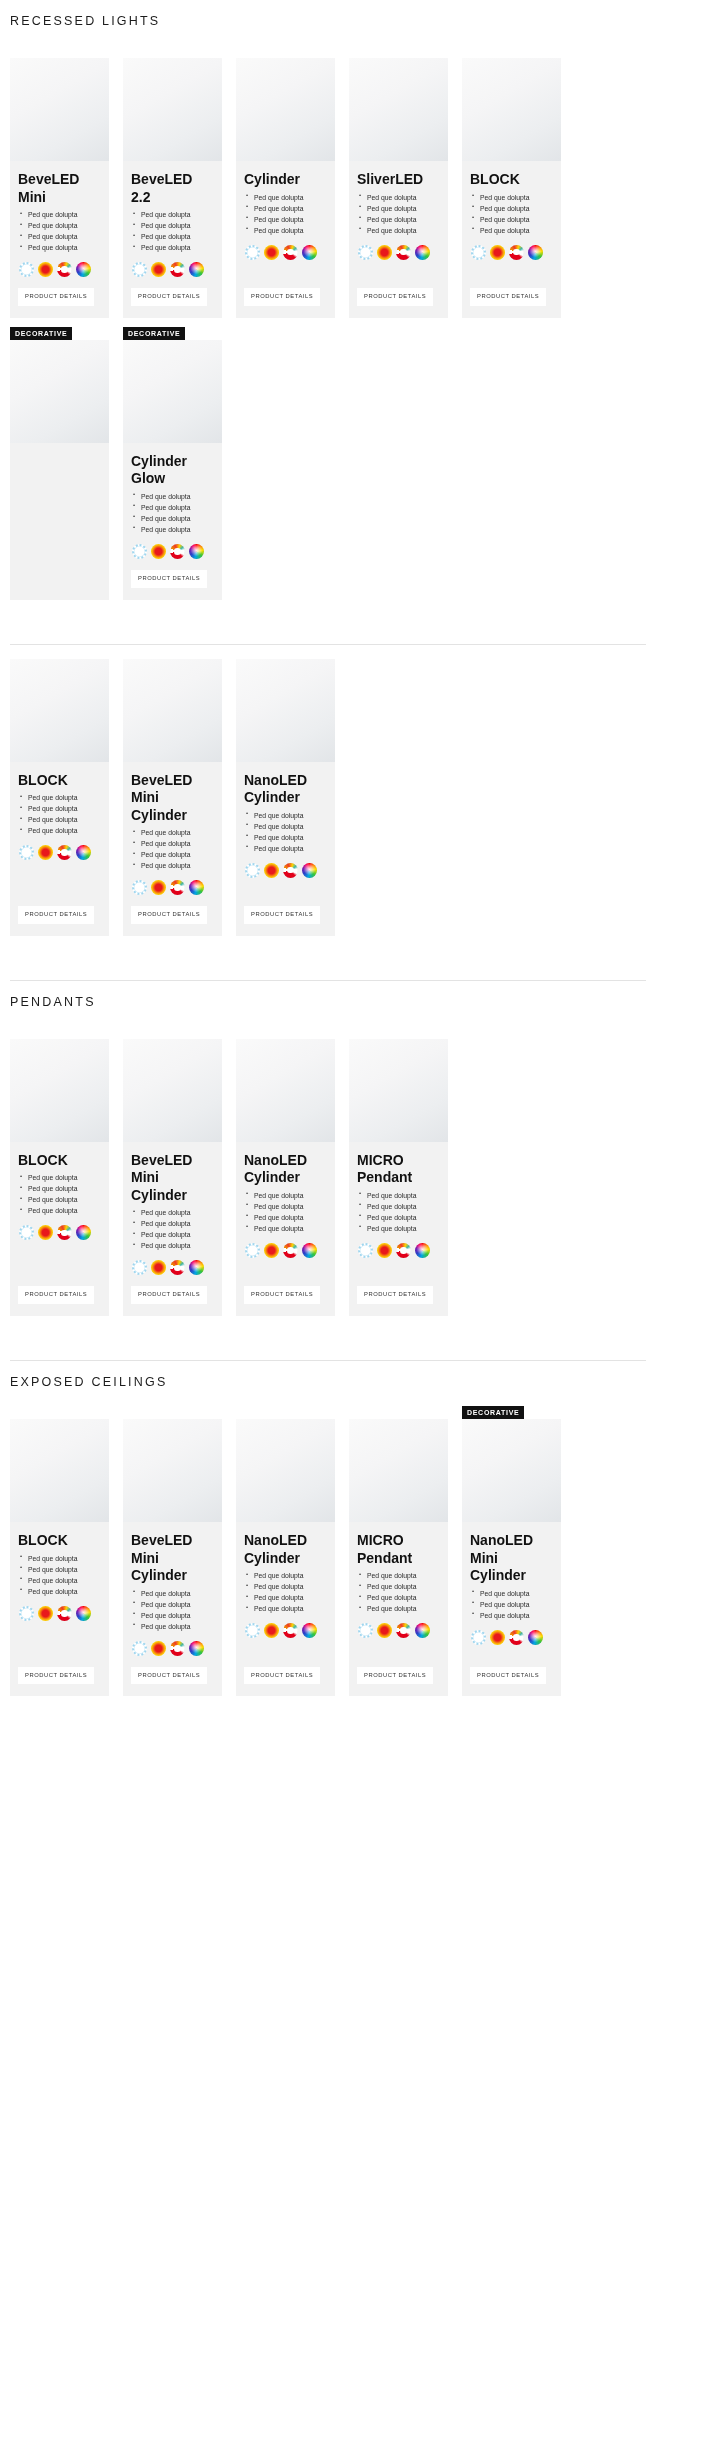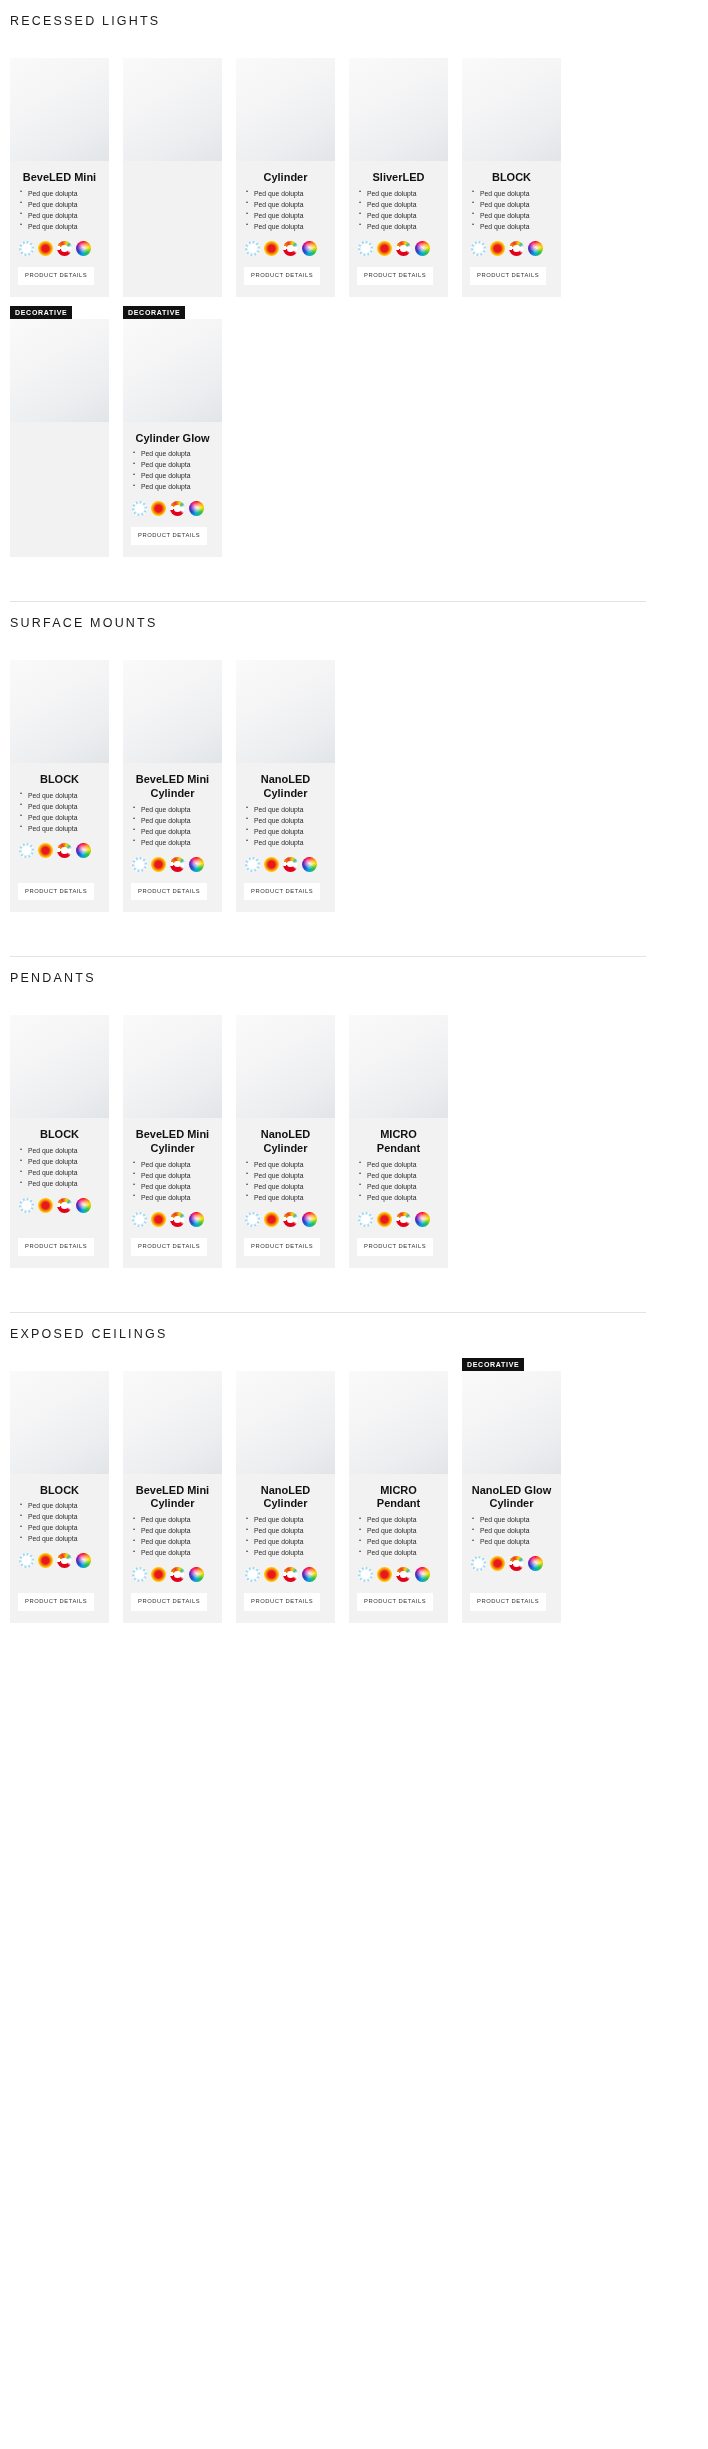--- a/index.html
+++ b/index.html
@@ -77,26 +77,25 @@
   }
 
   .card-body {
     padding: 10px 8px 12px 8px;
     flex: 1;
     display: flex;
     flex-direction: column;
   }
 
   .card-title {
-    font-size: 11px;
+    font-size: 14px;
     font-weight: 700;
     color: #111111;
     line-height: 1.25;
     margin-bottom: 3px;
-    text-align: center;
   }
 
   .feature-list {
     list-style: none;
     margin: 0 0 0 2px;
     padding: 0;
   }
 
   .feature-list li {
     font-size: 6.8px;
@@ -220,20 +219,36 @@
               <span class="led-icon icon-tunable-white"></span>
               <span class="led-icon icon-warm-dim"></span>
               <span class="led-icon icon-color-tune"></span>
               <span class="led-icon icon-rgb"></span>
             </div>
             <button class="btn-product-details">PRODUCT DETAILS</button>
           </div>
         </div>
         <div class="card">
           <div class="card-thumb"></div>
+          <div class="card-body">
+            <div class="card-title">BeveLED 2.2</div>
+            <ul class="feature-list">
+              <li>Ped que dolupta</li>
+              <li>Ped que dolupta</li>
+              <li>Ped que dolupta</li>
+              <li>Ped que dolupta</li>
+            </ul>
+            <div class="icon-row">
+              <span class="led-icon icon-tunable-white"></span>
+              <span class="led-icon icon-warm-dim"></span>
+              <span class="led-icon icon-color-tune"></span>
+              <span class="led-icon icon-rgb"></span>
+            </div>
+            <button class="btn-product-details">PRODUCT DETAILS</button>
+          </div>
         </div>
         <div class="card">
           <div class="card-thumb"></div>
           <div class="card-body">
             <div class="card-title">Cylinder</div>
             <ul class="feature-list">
               <li>Ped que dolupta</li>
               <li>Ped que dolupta</li>
               <li>Ped que dolupta</li>
               <li>Ped que dolupta</li>
@@ -308,21 +323,20 @@
               <span class="led-icon icon-color-tune"></span>
               <span class="led-icon icon-rgb"></span>
             </div>
             <button class="btn-product-details">PRODUCT DETAILS</button>
           </div>
         </div>
       </div>
     </div>
     <div class="section-divider"></div>
     <div class="section">
-      <div class="section-header">SURFACE MOUNTS</div>
       <div class="card-grid grid-row-pad">
         <div class="card">
           <div class="card-thumb"></div>
           <div class="card-body">
             <div class="card-title">BLOCK</div>
             <ul class="feature-list">
               <li>Ped que dolupta</li>
               <li>Ped que dolupta</li>
               <li>Ped que dolupta</li>
               <li>Ped que dolupta</li>
@@ -536,21 +550,21 @@
               <span class="led-icon icon-rgb"></span>
             </div>
             <button class="btn-product-details">PRODUCT DETAILS</button>
           </div>
         </div>
         <div class="card">
           <div class="card-thumb">
             <div class="badge-decorative">DECORATIVE</div>
           </div>
           <div class="card-body">
-            <div class="card-title">NanoLED Glow Cylinder</div>
+            <div class="card-title">NanoLED Mini Cylinder</div>
             <ul class="feature-list">
               <li>Ped que dolupta</li>
               <li>Ped que dolupta</li>
               <li>Ped que dolupta</li>
             </ul>
             <div class="icon-row">
               <span class="led-icon icon-tunable-white"></span>
               <span class="led-icon icon-warm-dim"></span>
               <span class="led-icon icon-color-tune"></span>
               <span class="led-icon icon-rgb"></span>

